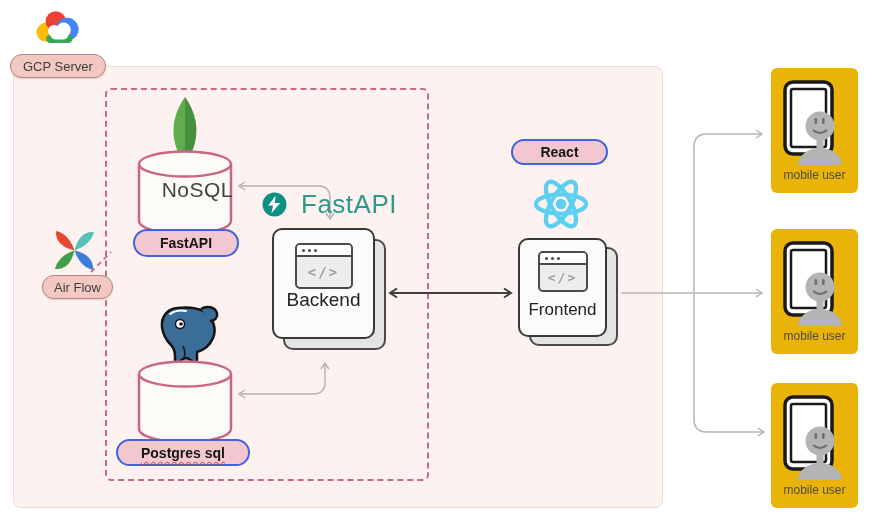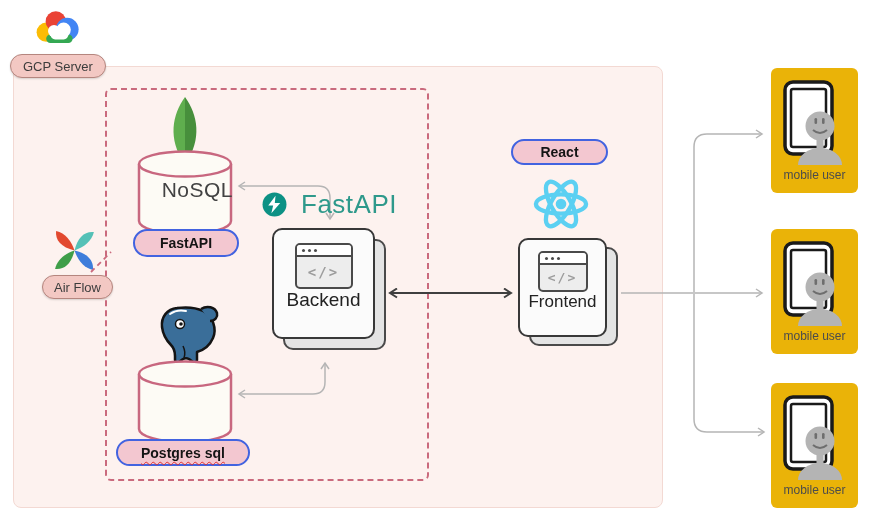--- a/index.html
+++ b/index.html
@@ -156,21 +156,21 @@
   <div class="abs card-shadow" style="left:529px; top:247px; width:89px; height:99px;"></div>
   <div class="abs card" style="left:518px; top:238px; width:89px; height:99px;">
     <div class="win" style="width:50px; height:41px; margin-top:11px;">
       <div class="win-bar">
         <span class="dot"></span>
         <span class="dot"></span>
         <span class="dot"></span>
       </div>
       <div class="win-body" style="height:25px; font-size:13px;">&lt;/&gt;</div>
     </div>
-    <div class="card-label" style="font-size:17px; ">Frontend</div>
+    <div class="card-label" style="font-size:17px; margin-top:8px;">Frontend</div>
   </div>
 
   <div class="abs mobile-box" style="top:68px;">
     <svg width="87" height="100" viewBox="0 0 87 100">
       <rect x="14" y="14" width="47" height="72" rx="8" fill="#fff" stroke="#1a1a1a" stroke-width="3.5"></rect>
       <rect x="20" y="21" width="35" height="58" rx="2" fill="#fff" stroke="#1a1a1a" stroke-width="2.5"></rect>
       <circle cx="49" cy="58" r="14.5" fill="#b4b4b4"></circle>
       <rect x="43.5" y="50" width="2.6" height="6" rx="1.3" fill="#6e6e6e"></rect>
       <rect x="51" y="50" width="2.6" height="6" rx="1.3" fill="#6e6e6e"></rect>
       <path d="M42,62 Q49,68 56,62" stroke="#6e6e6e" stroke-width="2" fill="none"></path>

